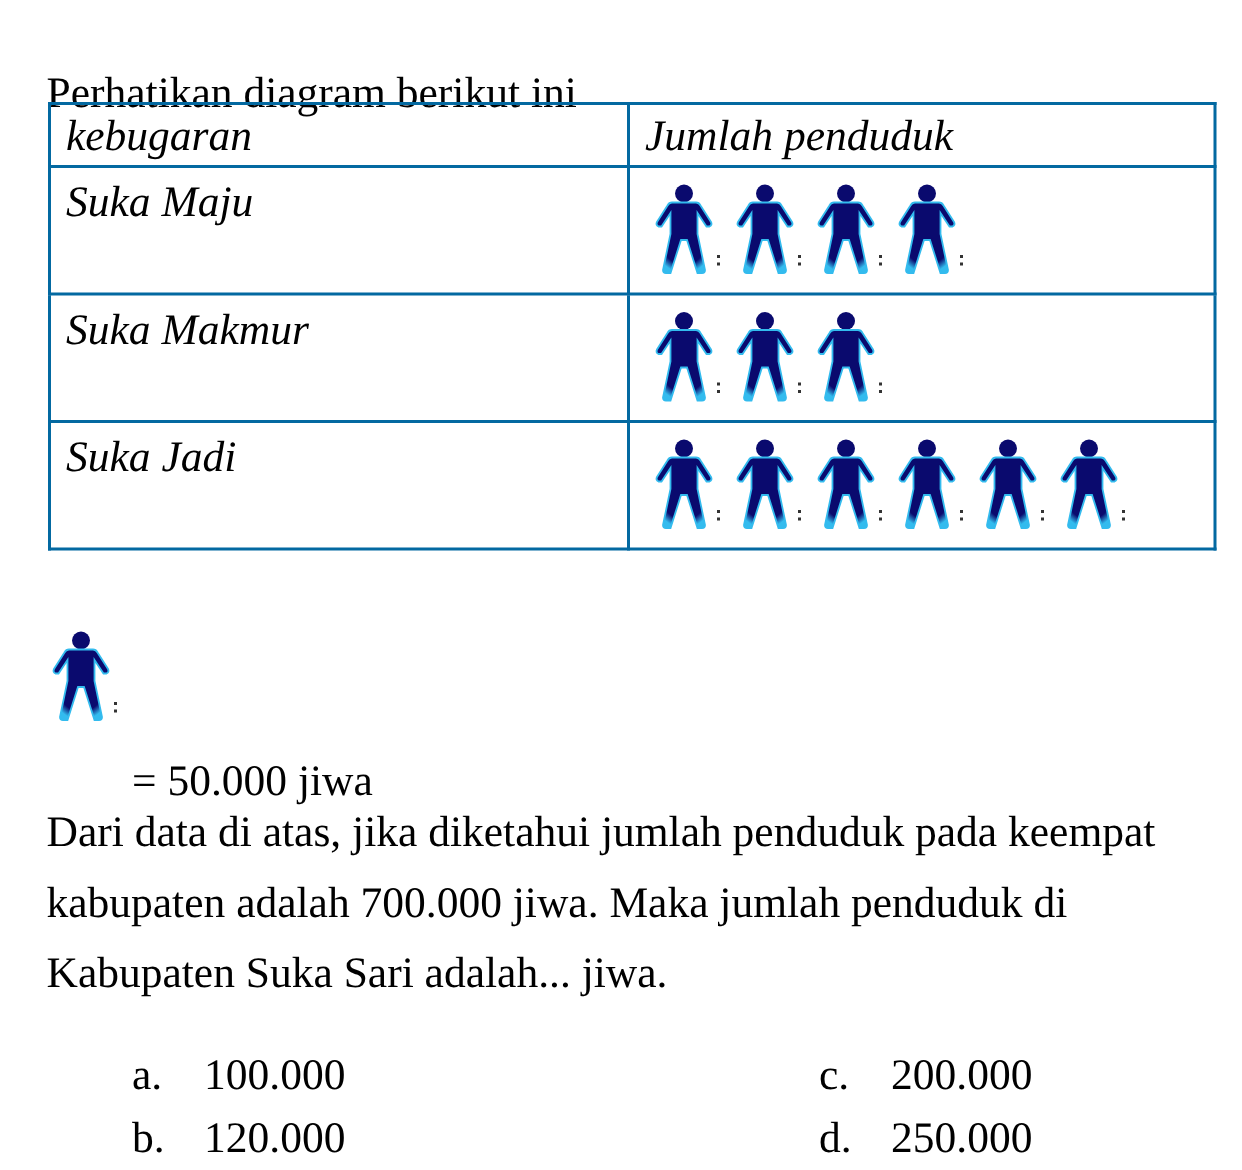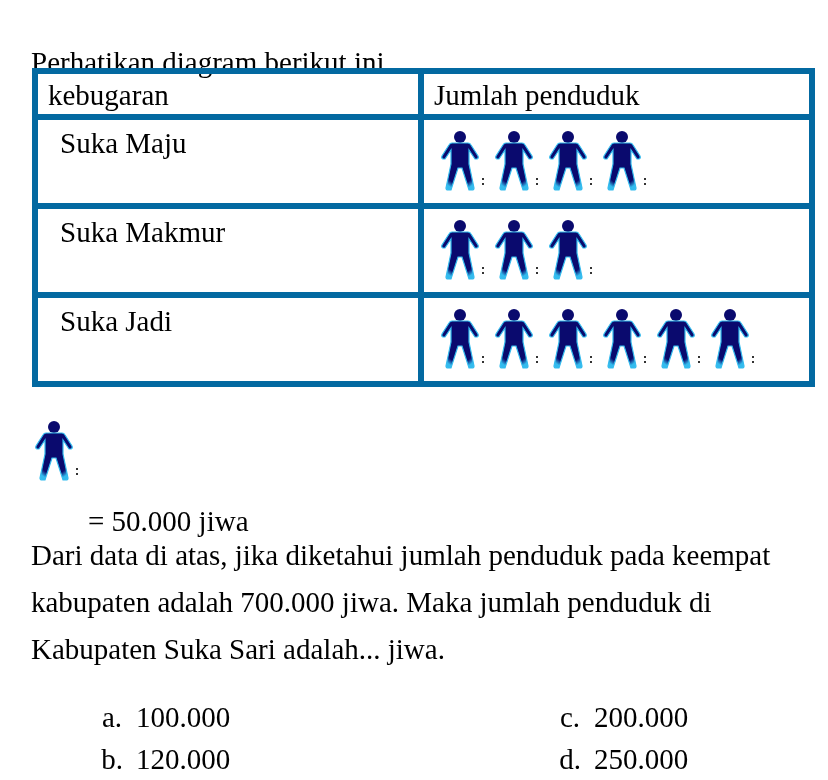--- a/index.html
+++ b/index.html
@@ -11,33 +11,34 @@
     .title {
       position: absolute; left: 31px; top: 4px;
       font-size: 29px; line-height: 36px; margin-top: 40px;
     }
     table.picto {
       position: absolute; left: 32px; top: 68px;
       width: 777px; border-collapse: collapse;
       table-layout: fixed;
     }
     table.picto td, table.picto th {
-      border: 6px solid #0369a1;
+      border: 2px solid #0369a1;
       padding: 0;
       vertical-align: top;
       font-weight: normal;
       text-align: left;
       font-size: 29px;
+      font-style: italic;
     }
     table.picto col.c1 { width: 386px; }
     table.picto col.c2 { width: 391px; }
     .hdr-row td { height: 40px; }
     .hdr-row td span { display: block; padding: 4px 0 0 10px; line-height: 34px; }
     .data-row td { height: 83px; }
-    .data-row td.label span { display: block; padding: 6px 0 0 22px; line-height: 34px; }
+    .data-row td.label span { display: block; padding: 6px 0 0 10px; line-height: 34px; }
     .last-row td { height: 40px; }
     .last-row td span { display: block; padding: 4px 0 0 10px; line-height: 34px; }
     .last-row td.val span { padding-left: 16px; }
     .icons { display: flex; padding: 10px 0 0 14px; gap: 0; }
     .person {
       position: relative; width: 54px; height: 62px; flex: 0 0 auto;
     }
     .person svg { position: absolute; left: 0; top: 0; }
     .person .dots {
       position: absolute; left: 44px; top: 48px; width: 4px; height: 12px;
@@ -50,21 +51,21 @@
     }
     .legend .person { position: absolute; left: 0; top: 0; }
     .legend .eq {
       position: absolute; left: 56px; top: 50px; font-size: 29px; line-height: 34px; margin-top: 34px;
     }
     .question {
       position: absolute; left: 31px; top: 532px; width: 792px;
       font-size: 29px; line-height: 47px;
     }
     .opt {
-      position: absolute; font-size: 29px; line-height: 34px; text-align: center;
+      position: absolute; font-size: 29px; line-height: 34px;
     }
     .opt .letter { display: inline-block; width: 48px; }
   </style>
 </head>
 <body>
 
 <div class="title">Perhatikan diagram berikut ini</div>
 
 <table class="picto">
   <colgroup>

